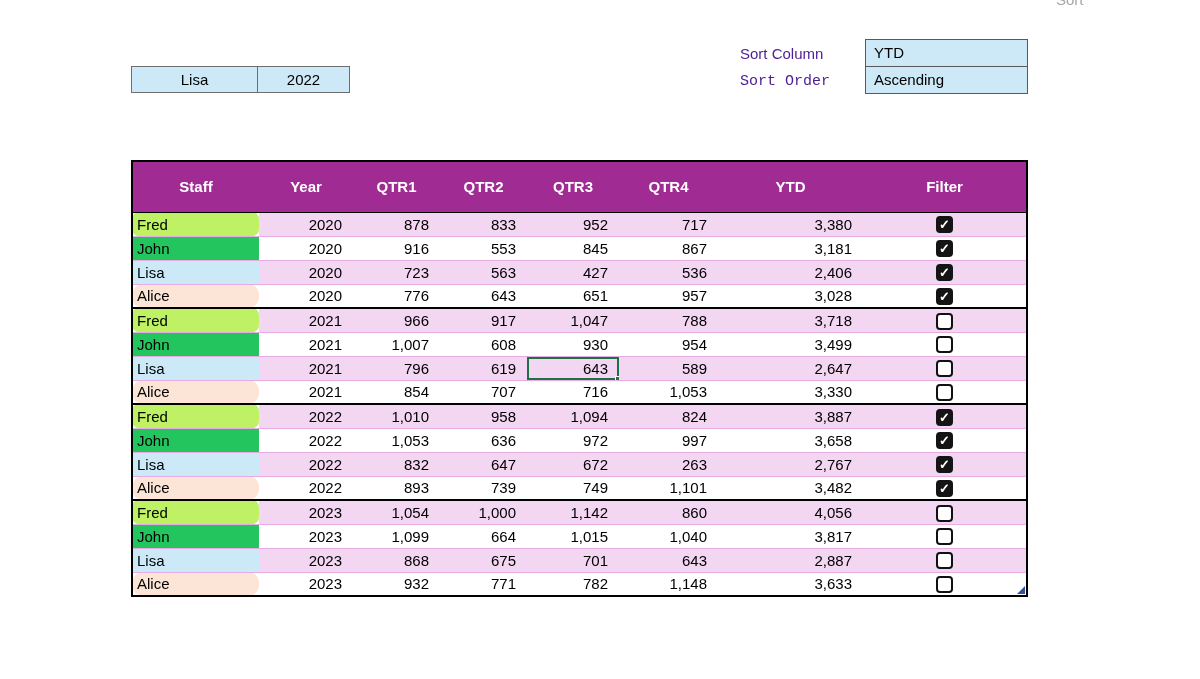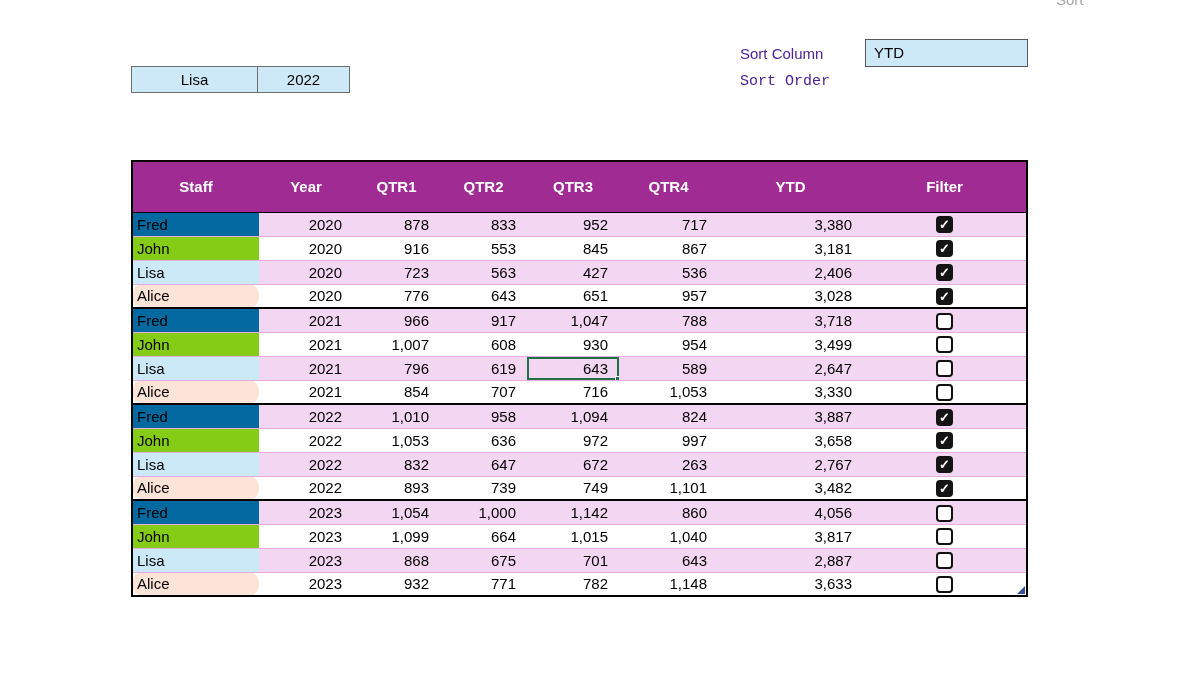--- a/index.html
+++ b/index.html
@@ -30,22 +30,22 @@
   thead th { height:51px; background:#A02B93; color:#fff; font-weight:bold; font-size:15px;
     text-align:center; border-bottom:1px solid #000; }
   tbody td { height:24px; font-size:15px; color:#000; border-top:1px solid #E7ADE2; overflow:hidden; white-space:nowrap; }
   tbody tr:first-child td { border-top:none; }
   tbody tr.group-start td { border-top:2px solid #000; }
   tbody tr:nth-child(odd) { background:#F3D6F1; }
   tbody tr:nth-child(even) { background:#fff; }
   td.staff { padding-left:4px; text-align:left; }
   td.num { text-align:right; padding-right:11px; }
   td.chk { text-align:center; }
-  td.staff.fred  { background:#0369a1; }
-  td.staff.john  { background:#84cc16;margin-top:46px; }
+  td.staff.fred  { background:#bef264;border-radius:7px; }
+  td.staff.john  { background:#22c55e;margin-top:46px; }
   td.staff.lisa  { background:#CBE9F7; }
   td.staff.alice { background:#FCE4D6;border-radius:11px; }
 
   
   td.sel { position:relative; }
   td.sel::after { content:""; position:absolute; inset:0; border:2px solid #1E7145; pointer-events:none; }
   td.sel .fill-handle { position:absolute; right:-2px; bottom:-2px; width:6px; height:6px;
     background:#1E7145; border:1px solid #fff; z-index:2; }
 
   
@@ -64,20 +64,21 @@
 <div class="canvas">
 
   <div class="clipped-sort">Sort</div>
 
   <div class="entry-cell name-box">Lisa</div>
   <div class="entry-cell year-box">2022</div>
 
   <div class="sort-label sort-col-label">Sort Column</div>
   <div class="sort-label sort-order-label">Sort Order</div>
   <div class="sort-value sort-col-value">YTD</div>
+  <div class="sort-value sort-order-value">Ascending</div>
 
   <div class="table-wrap">
     <table>
       <colgroup>
         <col style="width:127px">
           <col style="width:94px">
           <col style="width:87px">
           <col style="width:87px">
         <col style="width:92px">
           <col style="width:99px">

